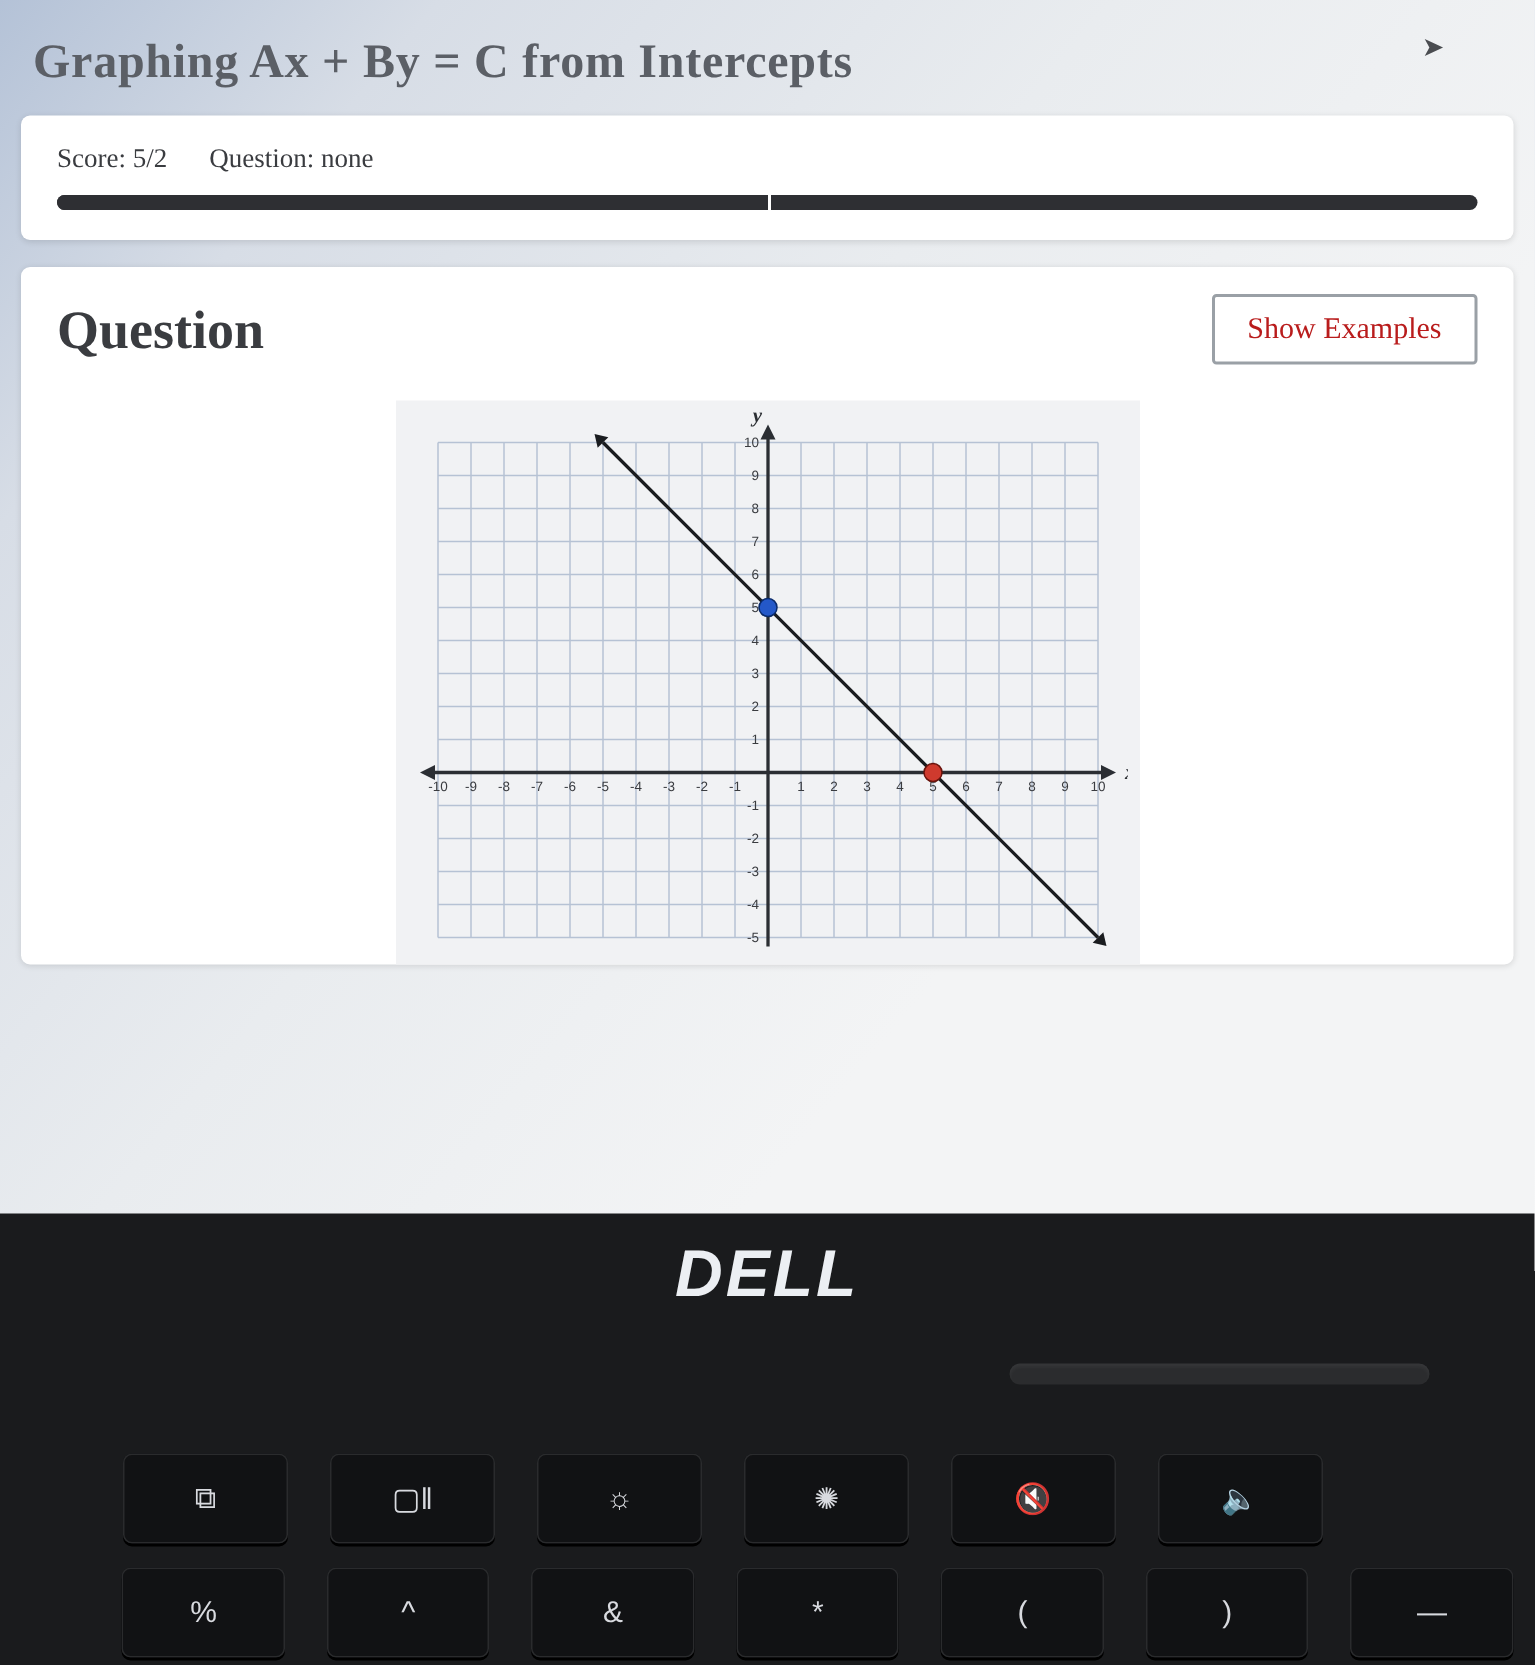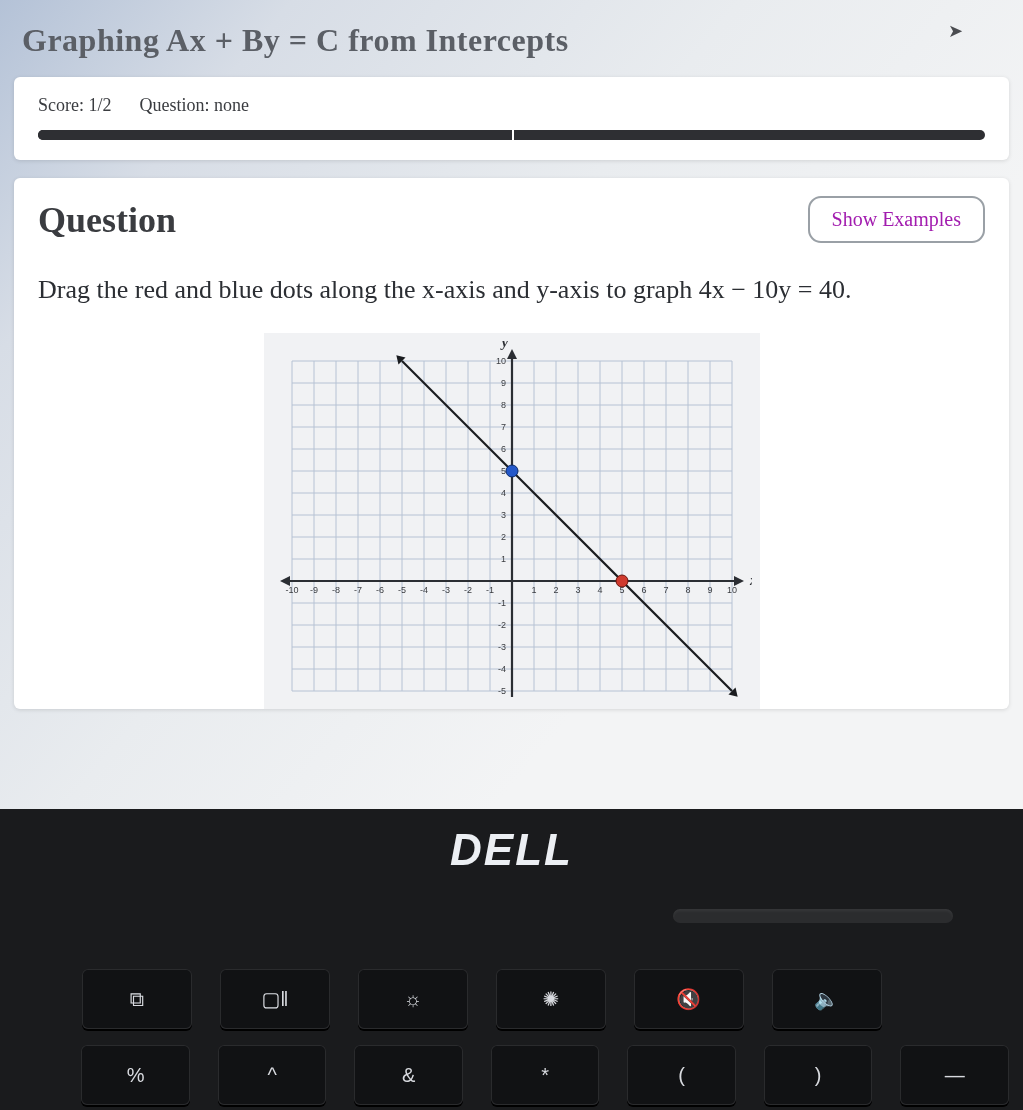--- a/index.html
+++ b/index.html
@@ -6,21 +6,21 @@
 .screen{width:1023px;height:790px;position:relative;}
 .page-title{font-size:32px;font-weight:700;color:#5b5f66;padding:22px 0 18px 22px;letter-spacing:.5px;border-radius:29px;}
 .panel{background:#fff;border-radius:6px;margin:0 14px 18px 14px;padding:18px 24px 20px 24px;box-shadow:0 1px 4px rgba(0,0,0,.12);}
 .score-row{display:flex;gap:28px;font-size:18px;color:#3a3c40;}
 .score-row b{font-weight:400;}
 .progress{margin-top:14px;height:10px;border-radius:6px;background:#2e2f33;position:relative;overflow:hidden;}
 .progress-fill{position:absolute;left:0;top:0;bottom:0;width:50%;background:#2e2f33;}
 .progress::after{content:"";position:absolute;left:50%;top:0;bottom:0;width:2px;background:#fff;}
 .q-head{display:flex;justify-content:space-between;align-items:center;}
 .q-title{font-size:36px;font-weight:700;color:#3a3c40;}
-.examples-btn{border:2px solid #9aa0a6;background:#fff;color:#a21caf;font-size:20px;padding:10px 22px;border-radius:13px;font-family:inherit;cursor:pointer;}
+.examples-btn{border:2px solid #9aa0a6;background:#fff;color:#b91c1c;font-size:20px;padding:10px 22px;border-radius:3px;font-family:inherit;cursor:pointer;}
 .q-body{font-size:26px;color:#2b2e33;margin-top:28px;line-height:1.45;}
 .eq{font-family:"Cambria Math",Georgia,serif;}
 .chart-wrap{display:flex;justify-content:center;margin-top:24px;}
 .chart{background:#f1f2f4;padding:8px;}
 svg{display:block;}
 .grid-line{stroke:#b6c2d4;stroke-width:1;}
 .axis-line{stroke:#2b2e33;stroke-width:2.2;}
 .tick-lbl{font:9px Arial,sans-serif;fill:#3a3c40;}
 .axis-lbl{font:italic 700 14px Georgia,serif;fill:#2b2e33;}
 .plot-line{stroke:#1a1c1f;stroke-width:2.2;}
@@ -41,39 +41,36 @@
 
 <div class="screen">
   <span class="cursor">➤</span>
 
   <div class="page-title">Graphing Ax + By = C from Intercepts</div>
 
   <div class="panel">
     <div class="score-row">
       <span>
         <b>Score:</b>
-        <span>1/2</span>
+        <span>5/2</span>
       </span>
       <span>
         <b>Question:</b>
         <span>none</span>
       </span>
     </div>
     <div class="progress">
       <div class="progress-fill"></div>
     </div>
   </div>
 
   <div class="panel" style="padding-bottom:0;">
     <div class="q-head">
       <div class="q-title">Question</div>
       <button class="examples-btn">Show Examples</button>
-    </div>
-    <div class="q-body">
-      <span>Drag the red and blue dots along the x-axis and y-axis to graph </span><span class="eq">4x − 10y = 40</span><span>.</span>
     </div>
 
     <div class="chart-wrap">
       <div class="chart">
         <svg id="graph-svg" width="480" height="360" viewBox="0 0 480 360">
             <line x1="20" y1="20" x2="20" y2="350" class="grid-line"></line>
             <line x1="42" y1="20" x2="42" y2="350" class="grid-line"></line>
             <line x1="64" y1="20" x2="64" y2="350" class="grid-line"></line>
             <line x1="86" y1="20" x2="86" y2="350" class="grid-line"></line>
             <line x1="108" y1="20" x2="108" y2="350" class="grid-line"></line>

